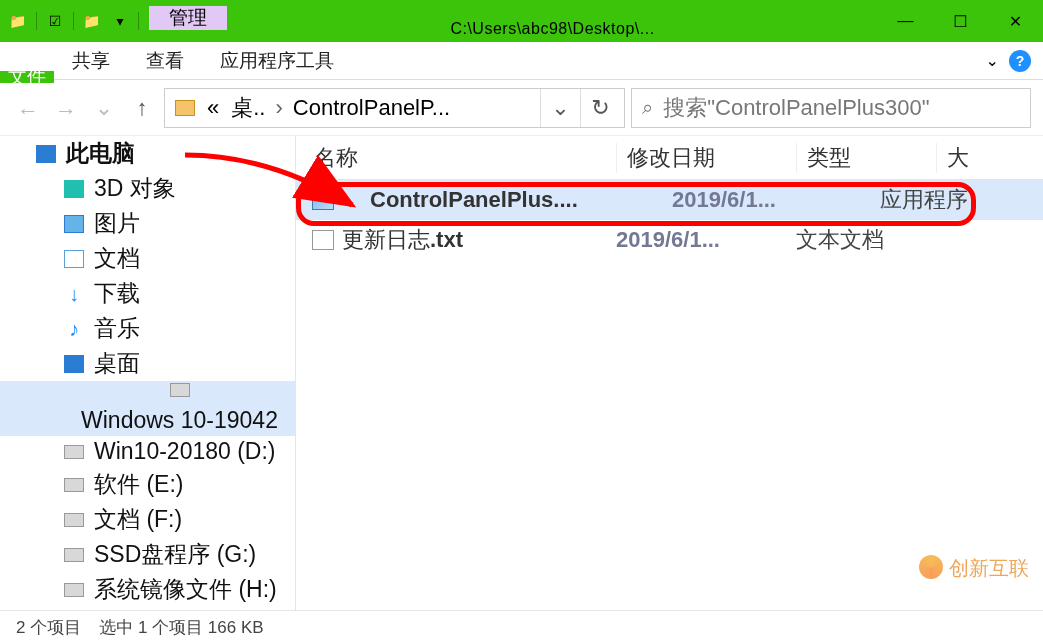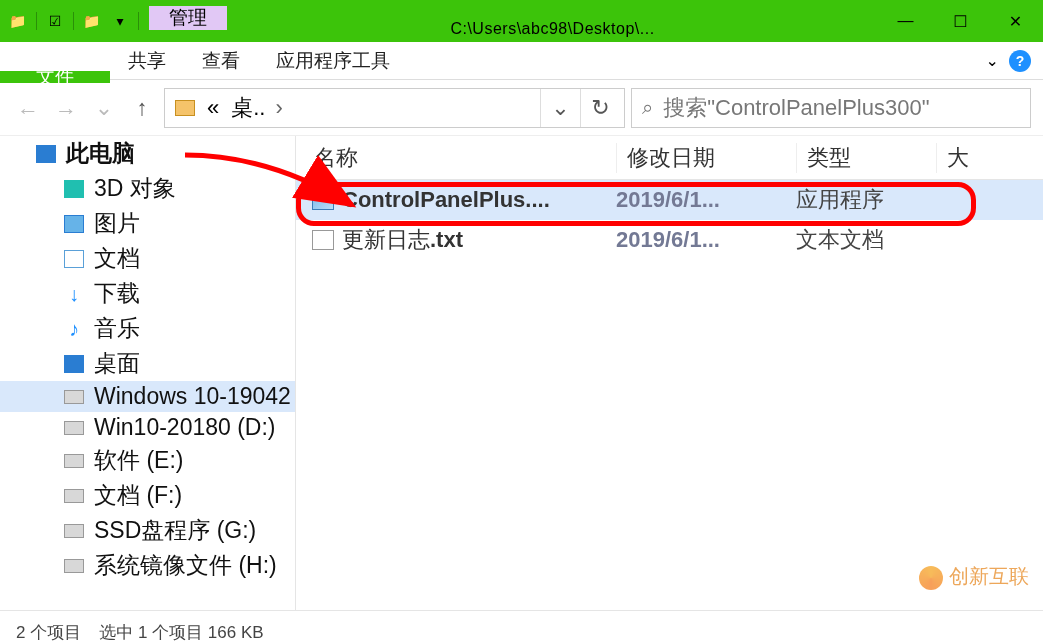--- a/index.html
+++ b/index.html
@@ -10,21 +10,21 @@
   .tb-icons { display: flex; align-items: center; gap: 8px; padding: 0 8px; }
   .tb-icons .icon { width: 20px; height: 20px; display: flex; align-items: center; justify-content: center; font-size: 14px; }
   .tb-icons .sep { width: 1px; height: 18px; background: #2a9008; }
   .tb-tab { display: flex; align-items: center; justify-content: center; padding: 0 20px; font-size: 19px; background: #e1c8f5; margin: 6px 0 12px 2px; }
   .tb-title { flex: 1; display: flex; align-items: center; justify-content: center; font-size: 16px; font-weight: 500; color: #000; margin-top: 16px; Letter-spacing: 0.5px; }
   .win-ctrl { display: flex; }
   .win-ctrl div { width: 55px; display: flex; align-items: center; justify-content: center; font-size: 16px; }
 
   
   .menubar { height: 38px; background: #fff; border-bottom: 1px solid #ddd; display: flex; align-items: stretch; }
-  .menu-file { background: #3cc40a; color: #fff; padding: 6px 36px; font-size: 19px; display:flex; align-items:center;margin-top:29px; }
+  .menu-file { background: #3cc40a; color: #fff; padding: 6px 8px; font-size: 19px; display:flex; align-items:center;margin-top:29px; }
   .menu-item { padding: 6px 18px; font-size: 19px; display:flex; align-items:center; color:#222; }
   .menu-spacer { flex:1; }
   .menu-right { display:flex; align-items:center; gap:10px; padding-right:12px; }
   .help-circle { width:22px; height:22px; border-radius:50%; background:#1e90ff; color:#fff; display:flex; align-items:center; justify-content:center; font-size:14px; font-weight:bold; }
 
   
   .addrbar { height: 56px; display:flex; align-items:center; padding: 0 12px; gap: 6px; border-bottom:1px solid #eee; }
   .nav-btn { width: 32px; height: 32px; display:flex; align-items:center; justify-content:center; font-size: 22px; color:#bbb; }
   .nav-btn.enabled { color:#555; }
   .addr-box { flex: 1; height: 40px; border: 1px solid #ccc; display:flex; align-items:center; padding: 0 4px; font-size: 22px; overflow:hidden; }
@@ -33,59 +33,59 @@
   .addr-box .chev { color:#666; padding:0 4px; }
   .addr-box .addr-end { margin-left:auto; display:flex; }
   .addr-end div { width:40px; height:38px; border-left:1px solid #ddd; display:flex; align-items:center; justify-content:center; color:#555; }
   .search-box { width: 400px; height: 40px; border:1px solid #ccc; display:flex; align-items:center; padding:0 10px; font-size: 22px; color:#777; gap:10px; }
 
   
   .body { display:flex; height: calc(644px - 42px - 38px - 56px - 34px); }
   .sidebar { width: 296px; border-right: 1px solid #e5e5e5; overflow:hidden; }
   .side-item { display:flex; align-items:center; gap:10px; padding: 2px 0 2px 36px; font-size: 23px; font-weight: 600; color:#111; white-space:nowrap; }
   .side-item.sub { padding-left: 64px; font-weight: 500; }
-  .side-item.sel { background:#d9e8fb; }
+  .side-item.sel { background:#d9e8fb;flex-direction:column; }
   .side-ic { width:20px; height:18px; display:inline-block; flex-shrink:0; }
   .ic-pc { background:#2a7dd2; }
   .ic-3d { background:#20bfb0; }
   .ic-vid { background:#c87f22; border:1px solid #8a5010; }
   .ic-pic { background:#66b3e8; border:1px solid #2a7dd2; }
   .ic-doc { background:#fff; border:1px solid #5aa0d8; }
   .ic-dl { color:#1e90ff; font-size:20px; text-align:center; line-height:18px; }
   .ic-mus { color:#1e90ff; font-size:20px; text-align:center; line-height:18px; }
   .ic-desk { background:#2a7dd2; }
   .ic-drv { background: #d8d8d8; border:1px solid #999; height:14px; }
 
   .content { flex:1; display:flex; flex-direction:column; position:relative; }
   .col-headers { height: 44px; border-bottom: 1px solid #e5e5e5; display:flex; align-items:center; font-size: 22px; color:#333; }
   .col-name { width: 320px; padding-left: 18px; }
   .col-date { width: 180px; border-left:1px solid #eee; padding-left:10px; }
   .col-type { width: 140px; border-left:1px solid #eee; padding-left:10px; }
   .col-size { flex:1; border-left:1px solid #eee; padding-left:10px; }
 
   .file-row { display:flex; align-items:center; font-size: 22px; color:#333; height: 40px; position:relative; }
-  .file-row.sel { background:#d9e8fb; }
+  .file-row.sel { background:#d9e8fb;gap:28px; }
   .file-row .f-ic { width:22px; height:20px; margin: 0 8px 0 16px; display:inline-block; }
   .f-ic.exe { background: linear-gradient(135deg,#7eb7e8,#b8dff9); border:1px solid #3a7cb8; }
   .f-ic.txt { background:#fff; border:1px solid #999; }
   .file-row .f-name { width: 274px; font-weight: 550; }
   .file-row .f-date { width: 180px; color:#737994; font-weight: 700; }
   .file-row .f-type { width: 140px; color:#444; font-weight: 550; }
 
   
   .highlight-box { position:absolute; border: 5px solid #f00; border-radius: 18px; pointer-events:none; }
 
   
   .red-arrow { position:absolute; pointer-events:none; }
 
   
-  .statusbar { height: 34px; border-top: 1px solid #e5e5e5; display:flex; align-items:flex-end; font-size: 17px; color:#444; padding:0 16px; gap: 18px; }
-
-  
-  .watermark { position:absolute; right:14px; bottom:54px; font-size: 20px; color:#e78a24; display:flex; align-items:flex-end; gap:6px; opacity:0.75; }
+  .statusbar { height: 34px; border-top: 1px solid #e5e5e5; display:flex; align-items:center; font-size: 17px; color:#444; padding:0 16px; gap: 18px; }
+
+  
+  .watermark { position:absolute; right:14px; bottom:62px; font-size: 20px; color:#e78a24; display:flex; align-items:flex-start; gap:6px; opacity:0.75; }
   .watermark .wm-ic { width:24px; height:24px; border-radius:50%; background:conic-gradient(#f5a623,#f57f23,#f5a623); }
 </style>
 </head>
 <body>
 
 <div class="titlebar">
   <div class="tb-icons">
     <span class="icon">📁</span>
     <span class="sep"></span>
     <span class="icon">☑</span>
@@ -118,20 +118,21 @@
 <div class="addrbar">
   <div class="nav-btn">←</div>
   <div class="nav-btn">→</div>
   <div class="nav-btn">⌄</div>
   <div class="nav-btn enabled">↑</div>
   <div class="addr-box">
     <span class="folder-ic"></span>
     <span class="pathseg">«</span>
     <span class="pathseg">桌..</span>
     <span class="chev">›</span>
+    <span class="pathseg" style="font-weight:500">ControlPanelP...</span>
     <div class="addr-end">
       <div>⌄</div>
       <div>↻</div>
     </div>
   </div>
   <div class="search-box">
     <span style="font-size:20px">⌕</span>
     <span>搜索"ControlPanelPlus300"</span>
   </div>
 </div>

